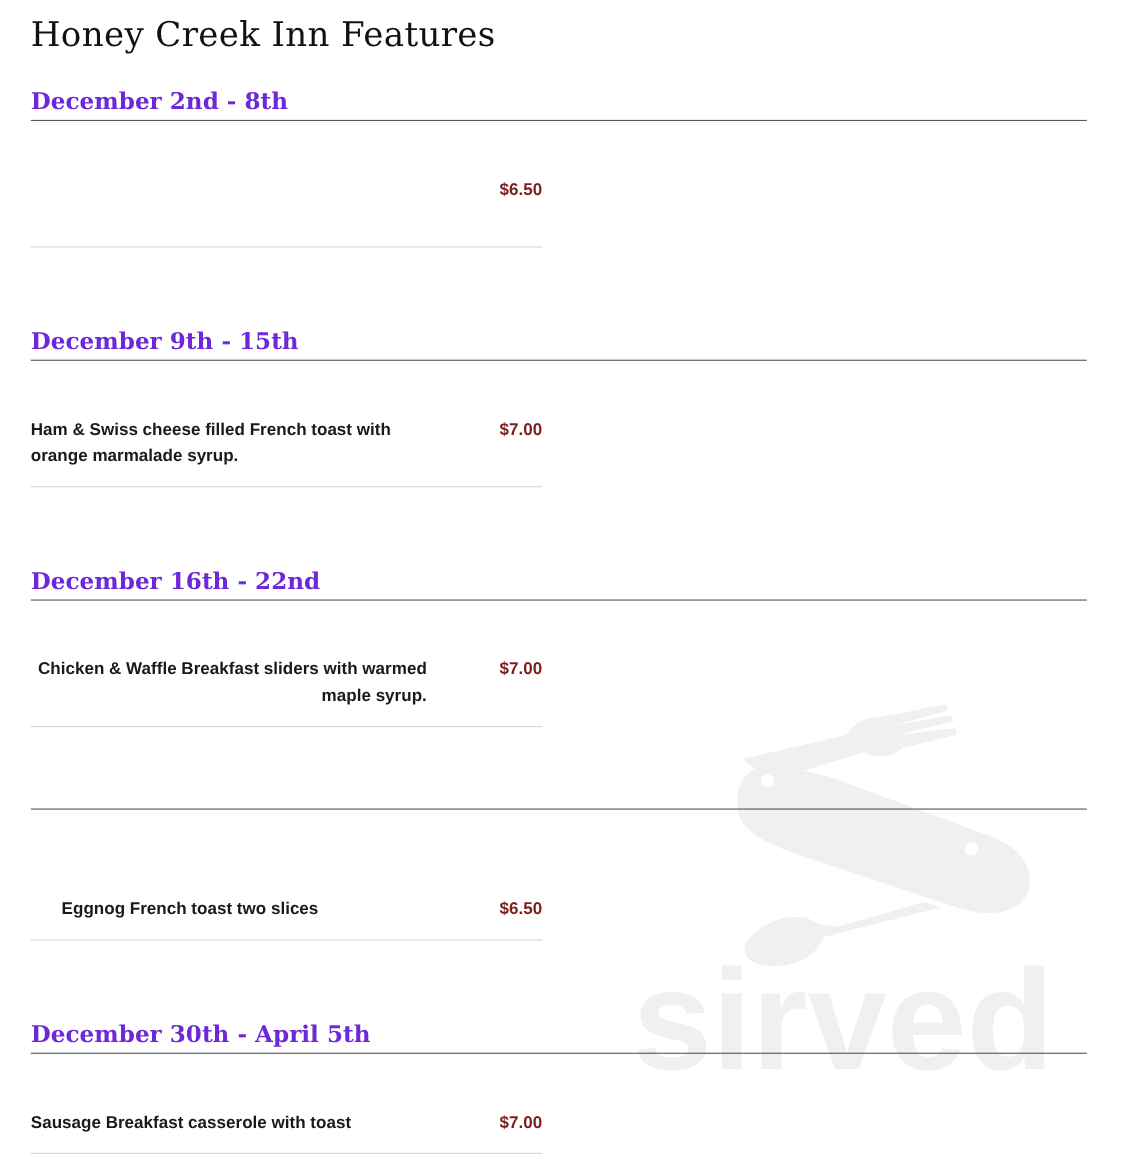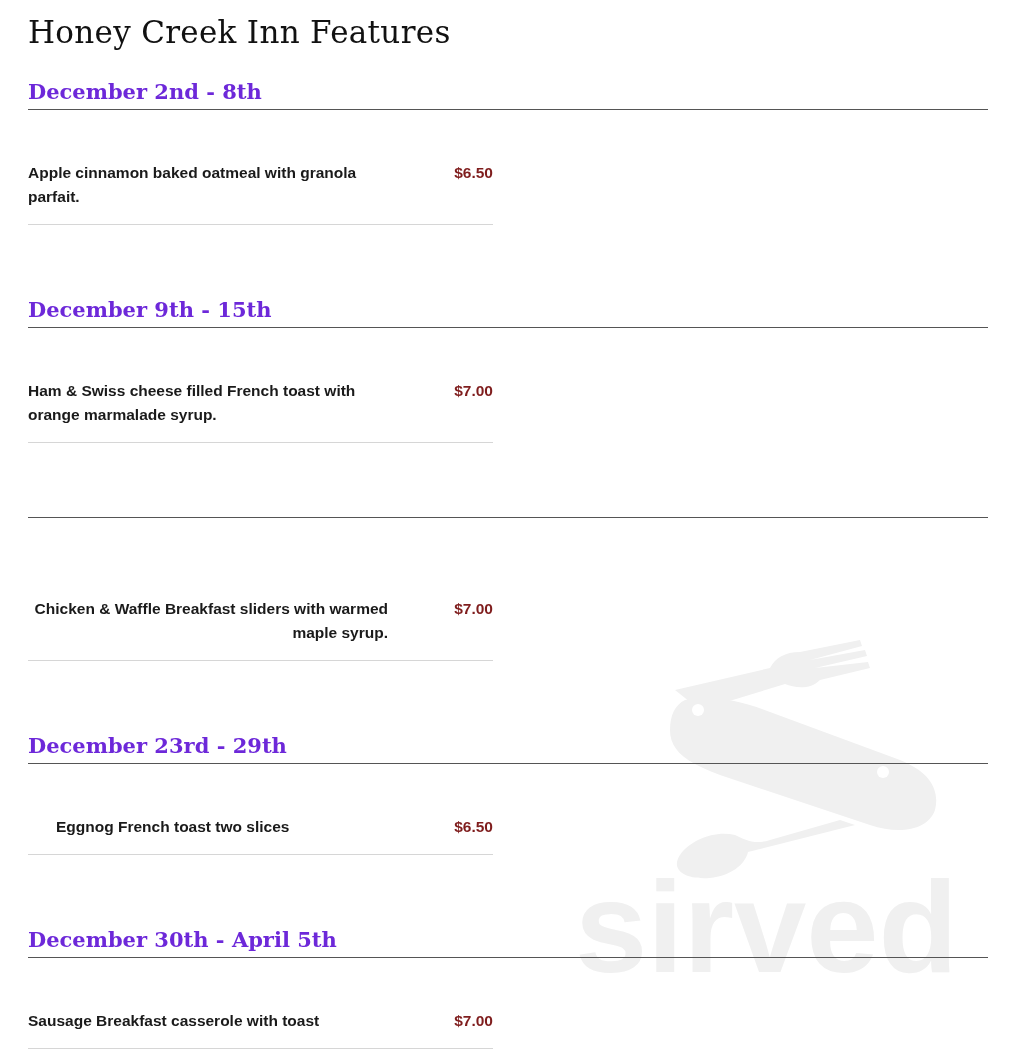--- a/index.html
+++ b/index.html
@@ -34,43 +34,42 @@
 </div>
 
 <div class="content">
   <h1 class="page-title">Honey Creek Inn Features</h1>
 
   <div class="section" style="top:78px;">
     <h2 class="section-title">December 2nd - 8th</h2>
     <div class="section-rule"></div>
   </div>
   <div class="item" style="top:161px; height:63px;">
-    <div class="item-name">Apple cinnamon baked oatmeal with granola parfait.</div>
     <div class="item-price">$6.50</div>
   </div>
 
   <div class="section" style="top:296px;">
     <h2 class="section-title">December 9th - 15th</h2>
     <div class="section-rule"></div>
   </div>
   <div class="item" style="top:379px; height:63px;">
     <div class="item-name">Ham &amp; Swiss cheese filled French toast with orange marmalade syrup.</div>
     <div class="item-price">$7.00</div>
   </div>
 
   <div class="section" style="top:514px;">
+    <h2 class="section-title">December 16th - 22nd</h2>
     <div class="section-rule"></div>
   </div>
   <div class="item" style="top:597px; height:63px;text-align:right;">
     <div class="item-name">Chicken &amp; Waffle Breakfast sliders with warmed maple syrup.</div>
     <div class="item-price">$7.00</div>
   </div>
 
   <div class="section" style="top:732px;">
-    <h2 class="section-title">December 23rd - 29th</h2>
     <div class="section-rule"></div>
   </div>
   <div class="item" style="top:815px; height:39px;">
     <div class="item-name" style="width:400px;margin-left:28px;">Eggnog French toast two slices</div>
     <div class="item-price">$6.50</div>
   </div>
 
   <div class="section" style="top:926px;">
     <h2 class="section-title">December 30th - April 5th</h2>
     <div class="section-rule"></div>

